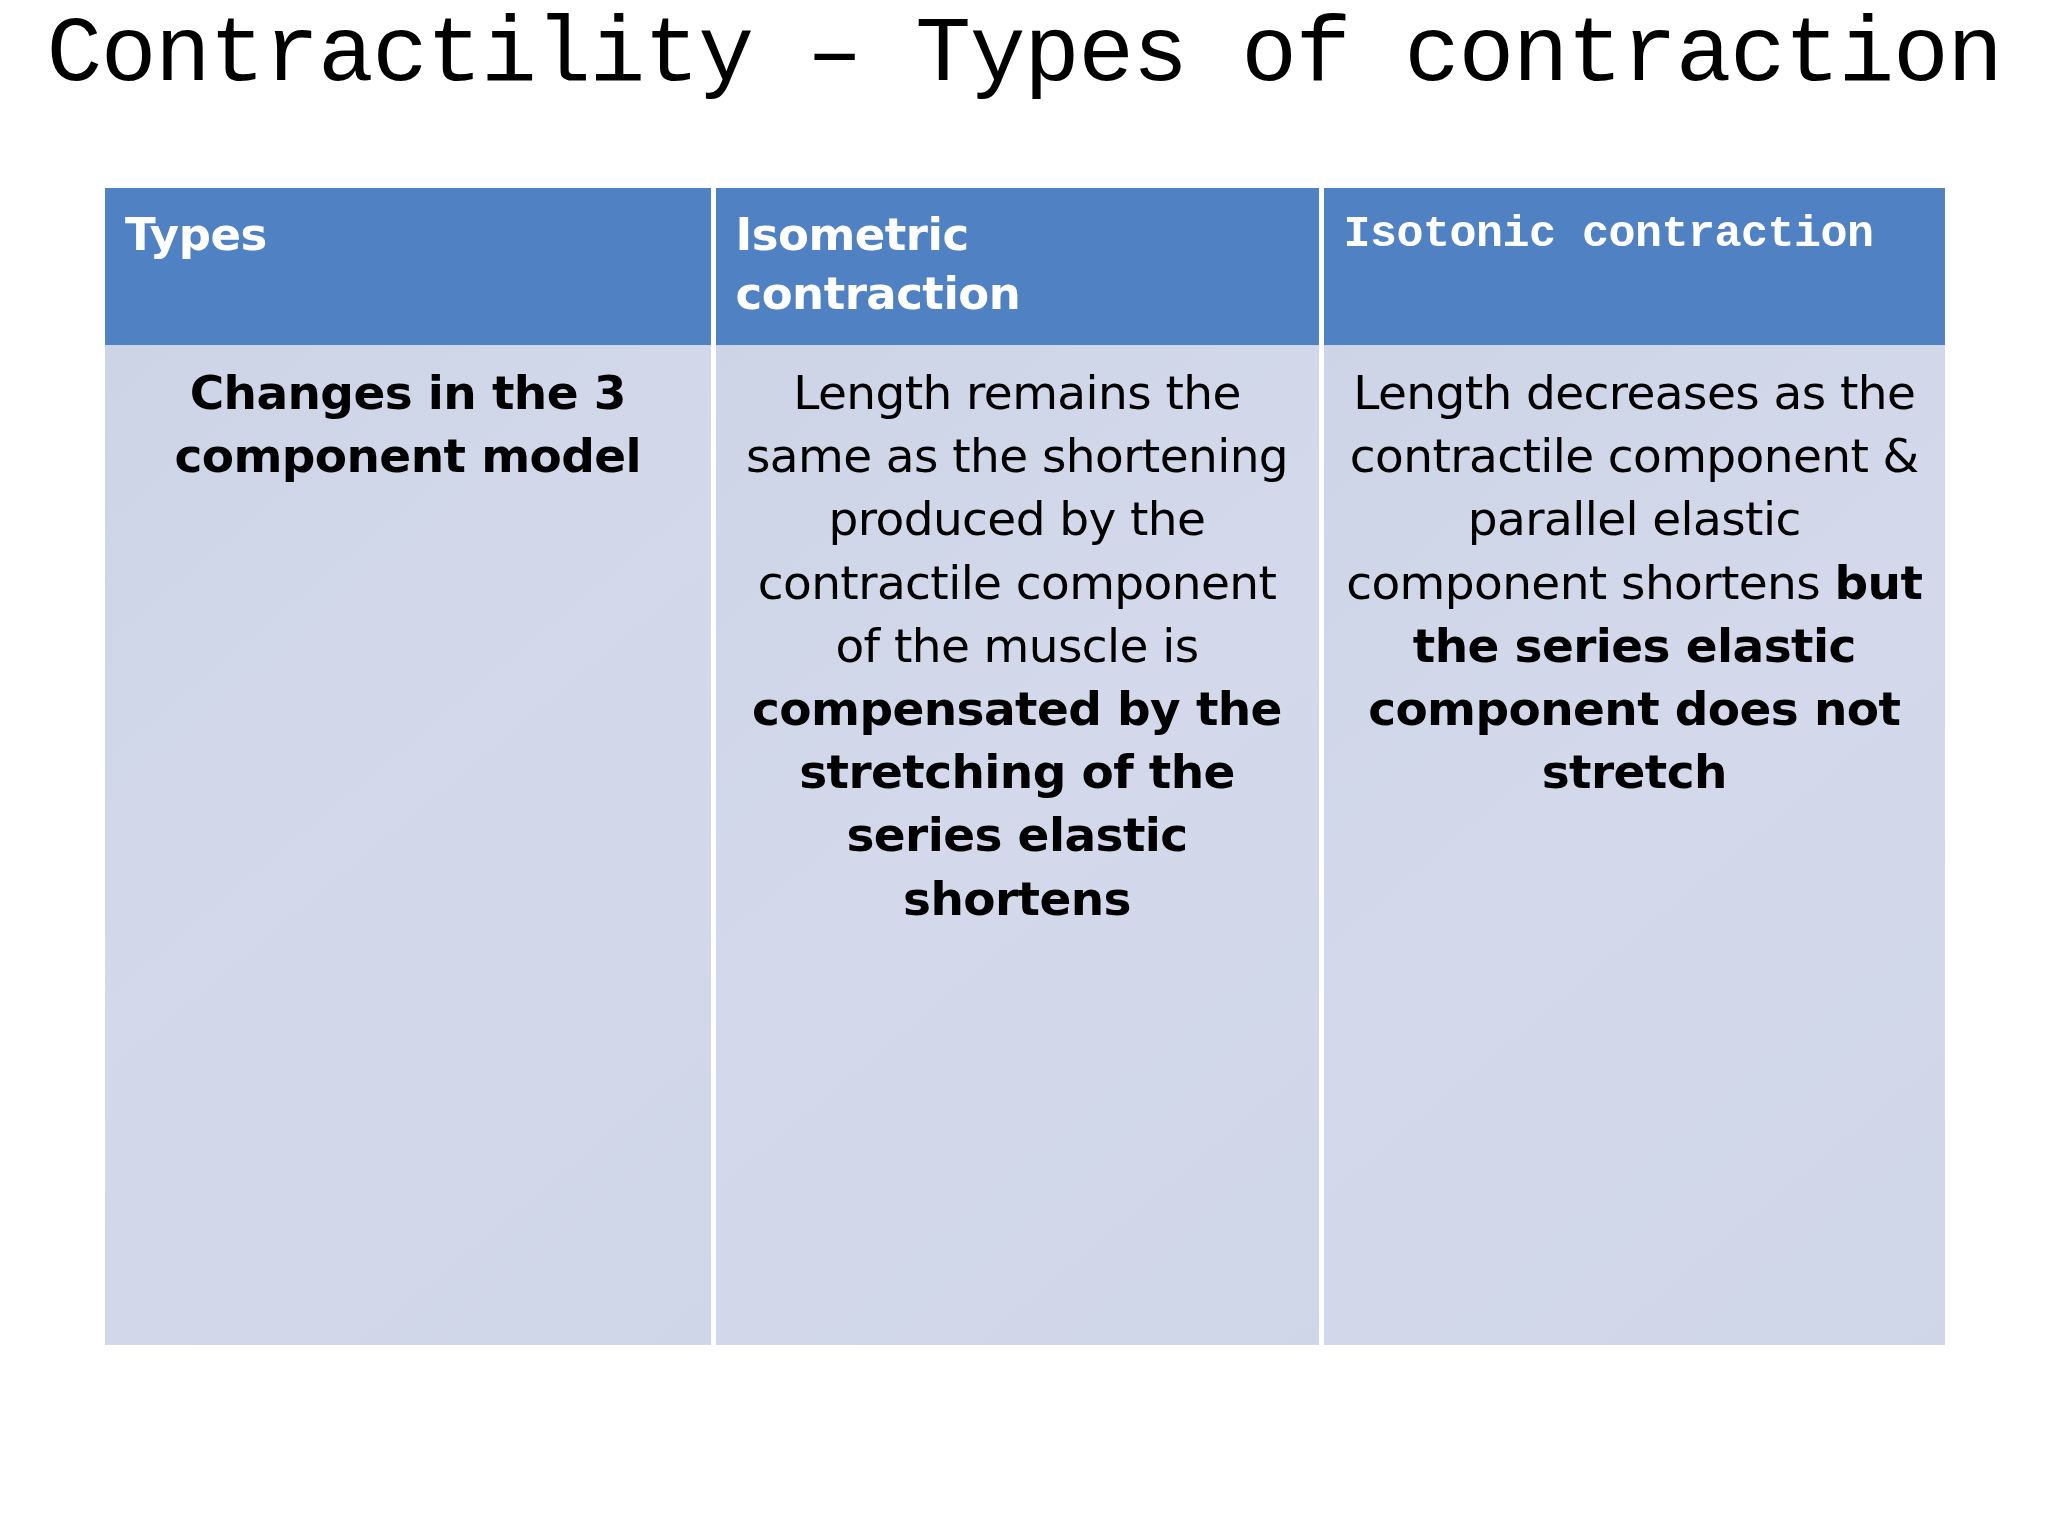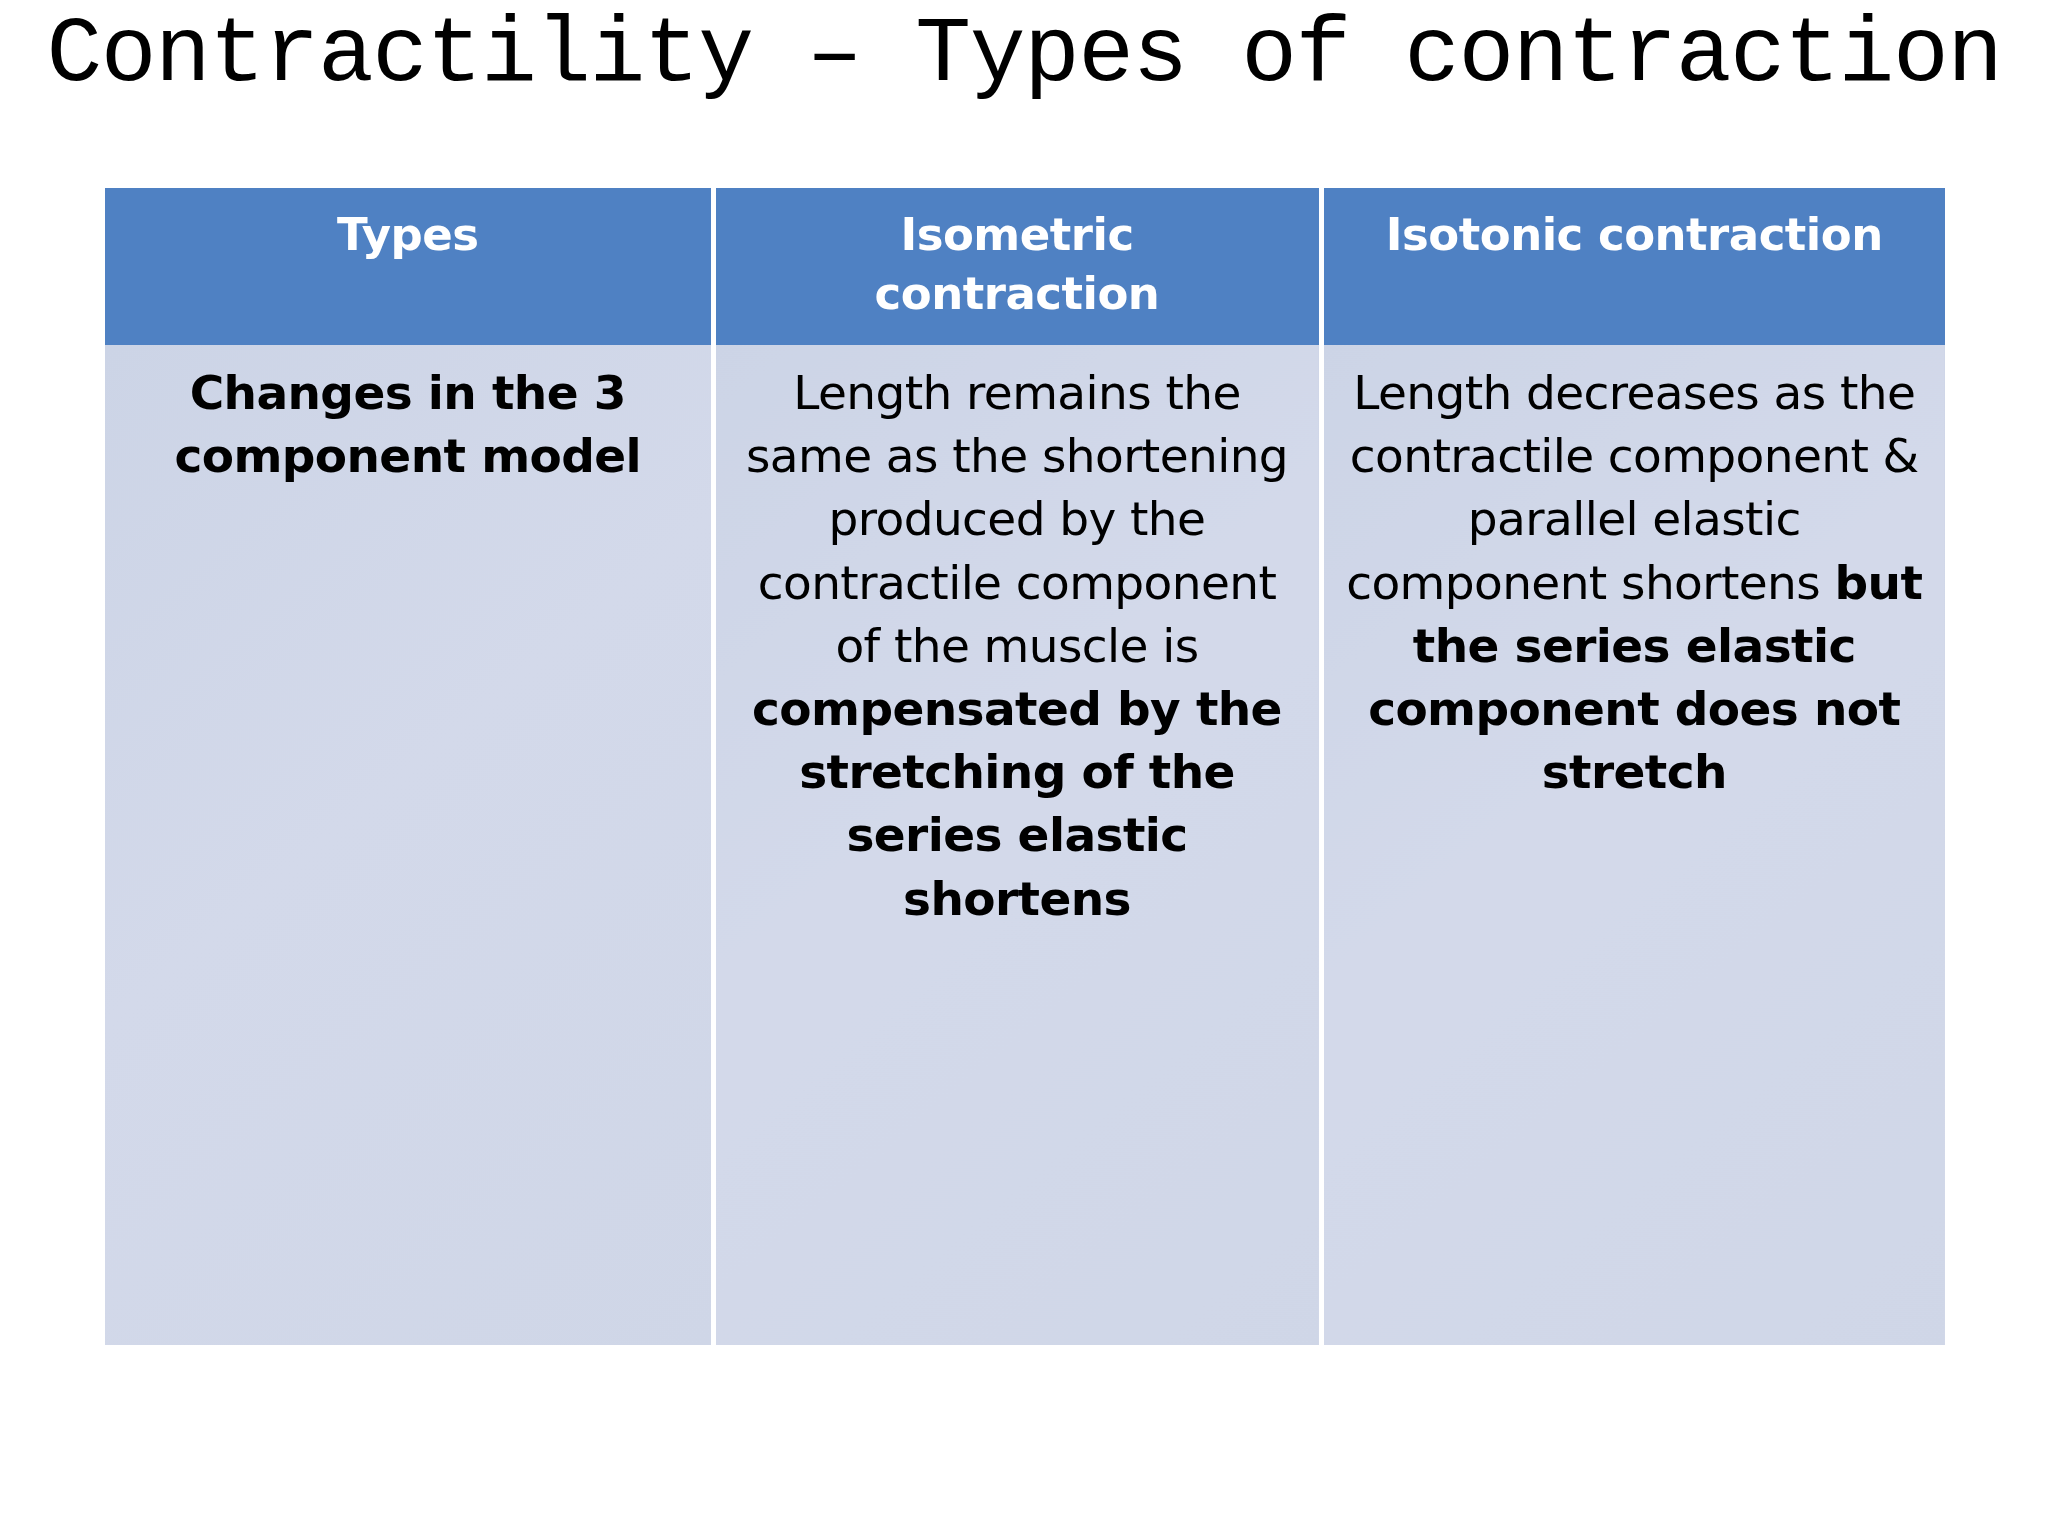--- a/index.html
+++ b/index.html
@@ -63,28 +63,28 @@
   }
 
   
   .ctable thead th {
     background: #4f81c3;
     color: #ffffff;
     font-family: "DejaVu Sans", sans-serif;
     font-weight: 700;
     font-size: 45px;
     line-height: 1.30;
-    text-align: center;
+    text-align: left;
     padding: 18px 20px 22px 20px;
     height: 140px;
     box-sizing: border-box;
     border-right: 5px solid #ffffff;
     letter-spacing: -0.5px;
   }
-  .ctable thead th:last-child { border-right: 0; }
+  .ctable thead th:last-child { border-right: 0; font-family: Liberation Mono, monospace; }
 
   .hdr-line { display: block; }
 
   
   .ctable tbody td {
     background: linear-gradient(140deg, #ccd4e6 0%, #d3d9ea 45%, #cfd6e7 100%);
     color: #000000;
     font-family: "DejaVu Sans", sans-serif;
     font-size: 47px;
     line-height: 1.345;

